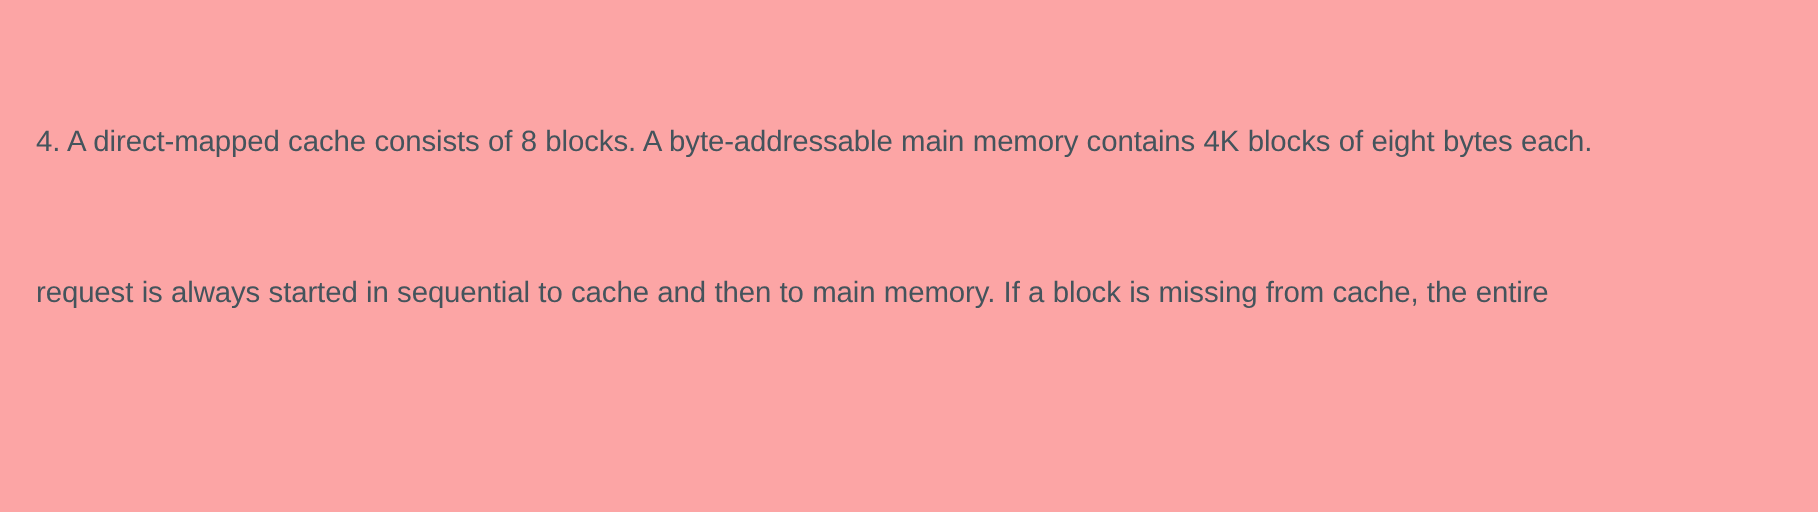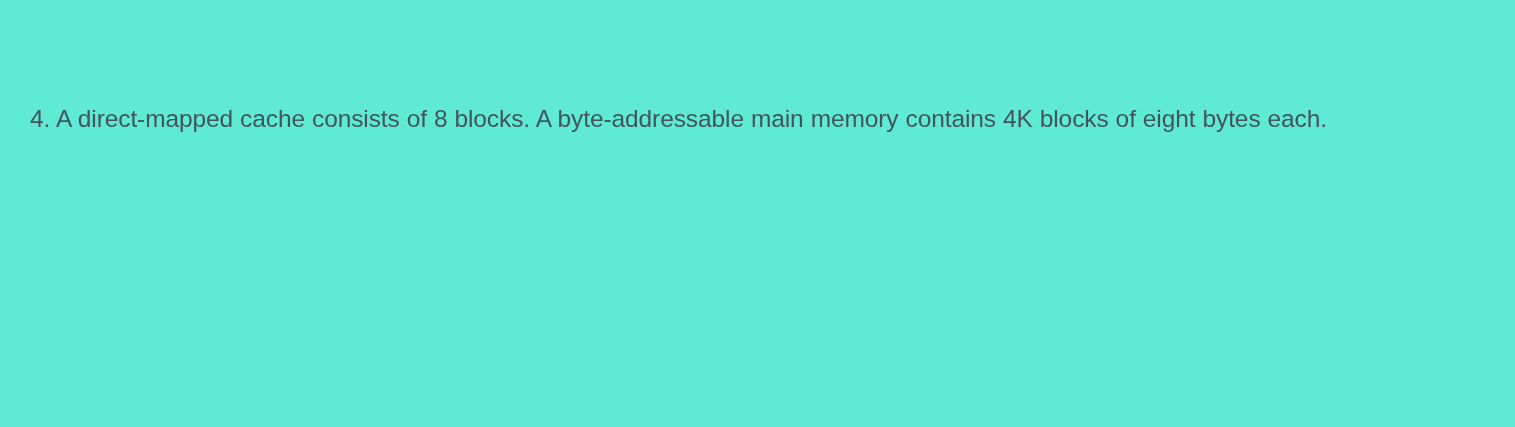--- a/index.html
+++ b/index.html
@@ -14,21 +14,21 @@
     font-family: "Liberation Sans", sans-serif;
     color: #44545c;
     -webkit-font-smoothing: antialiased;
   }
 
   #question-sheet {
     box-sizing: border-box;
     width: 1515px;
     height: 427px;
     padding: 14px 18px 0 30px;
-    background: #5eead4;
+    background: #fca5a5;
   }
 
   .para {
     font-size: 24.5px;
     line-height: 42px;
     letter-spacing: -0.1px;
     color: #44545c;
     white-space: pre-wrap;
     word-spacing: 0.3px;
   }
@@ -41,16 +41,17 @@
     display: block;
   }
 </style>
 </head>
 <body>
 
 <div id="question-sheet">
 
   <div class="para body-block">
     <span class="line">4. A direct-mapped cache consists of 8 blocks. A byte-addressable main memory contains 4K blocks of eight bytes each.</span>
+    <span class="line">request is always started in sequential to cache and then to main memory. If a block is missing from cache, the entire</span>
     
   </div>
 
 </div>
 
 </body></html>

